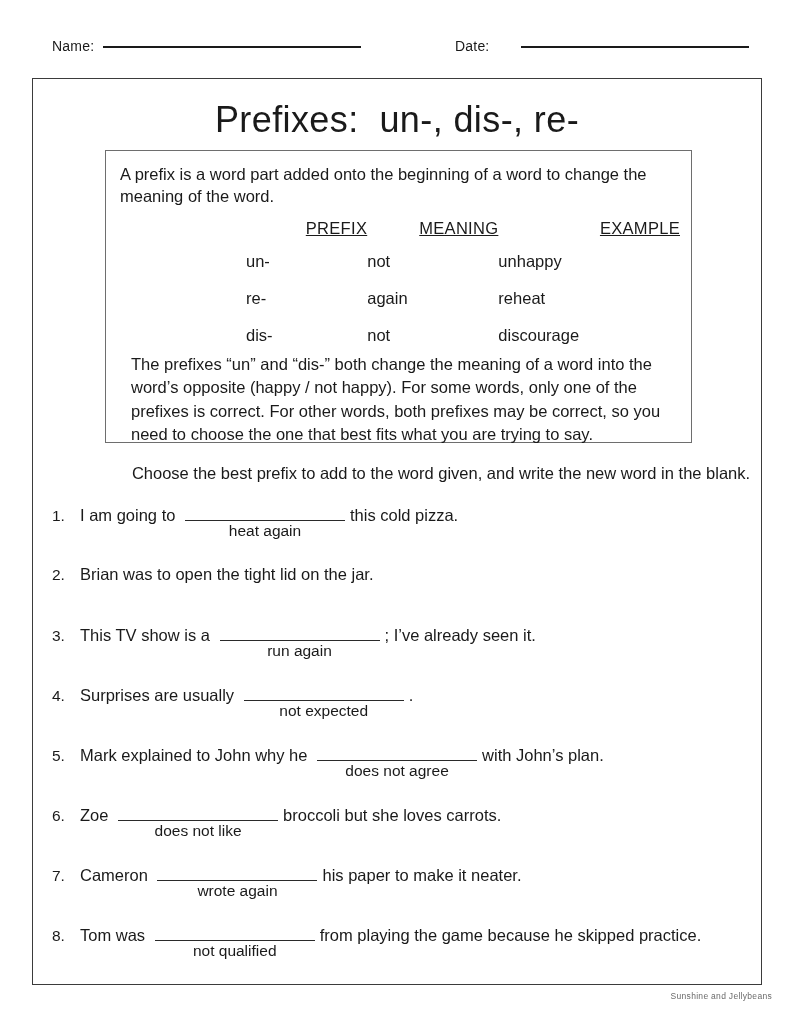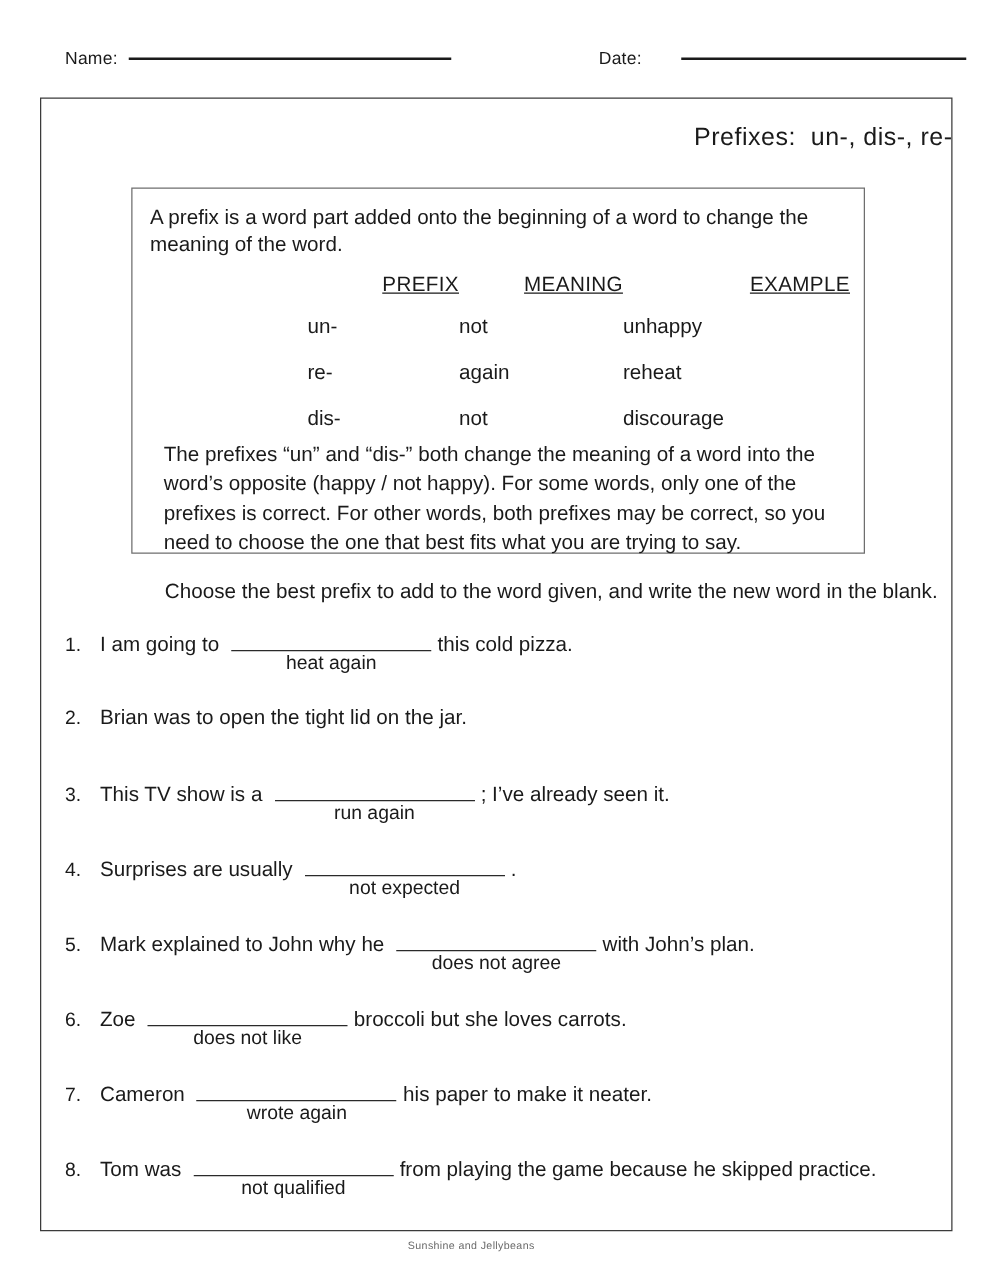--- a/index.html
+++ b/index.html
@@ -24,21 +24,21 @@
     width: 791px;
     height: 30px;
   }
   .field {
     position: absolute;
     display: flex;
     align-items: baseline;
     white-space: nowrap;
   }
   .field-name  { left: 52px; }
-  .field-date  { left: 479px; gap: 23px; }
+  .field-date  { left: 455px; gap: 23px; }
   .field-label {
     font-size: 14px;
     letter-spacing: 0.2px;
   }
   .field-rule {
     display: inline-block;
     border-bottom: 2px solid #1a1a1a;
     margin-left: 9px;
     position: relative;
     top: -3px;
@@ -56,22 +56,22 @@
     border: 1.6px solid #3b3b3b;
     box-sizing: border-box;
   }
 
   
   .sheet-title {
     position: absolute;
     top: 99px;
     left: 32px;
     width: 730px;
-    text-align: right;
-    font-size: 20px;
+    text-align: center;
+    font-size: 36px;
     letter-spacing: 0.4px;
     white-space: pre;
   }
 
   
   .info-box {
     position: absolute;
     left: 105px;
     top: 150px;
     width: 587px;
@@ -179,24 +179,25 @@
     white-space: nowrap;
   }
   .q-post { }
 
   
   .credit {
     position: absolute;
     top: 991px;
     left: 0;
     width: 754px;
-    text-align: center;
+    text-align: right;
     font-size: 8.5px;
     color: #6a6a6a;
     letter-spacing: 0.3px;
+    padding-left: 18px;
   }
 </style>
 </head>
 <body>
 
 <div class="header-row">
   <div class="field field-name">
     <span class="field-label">Name:</span>
     <span class="field-rule rule-name"></span>
   </div>

